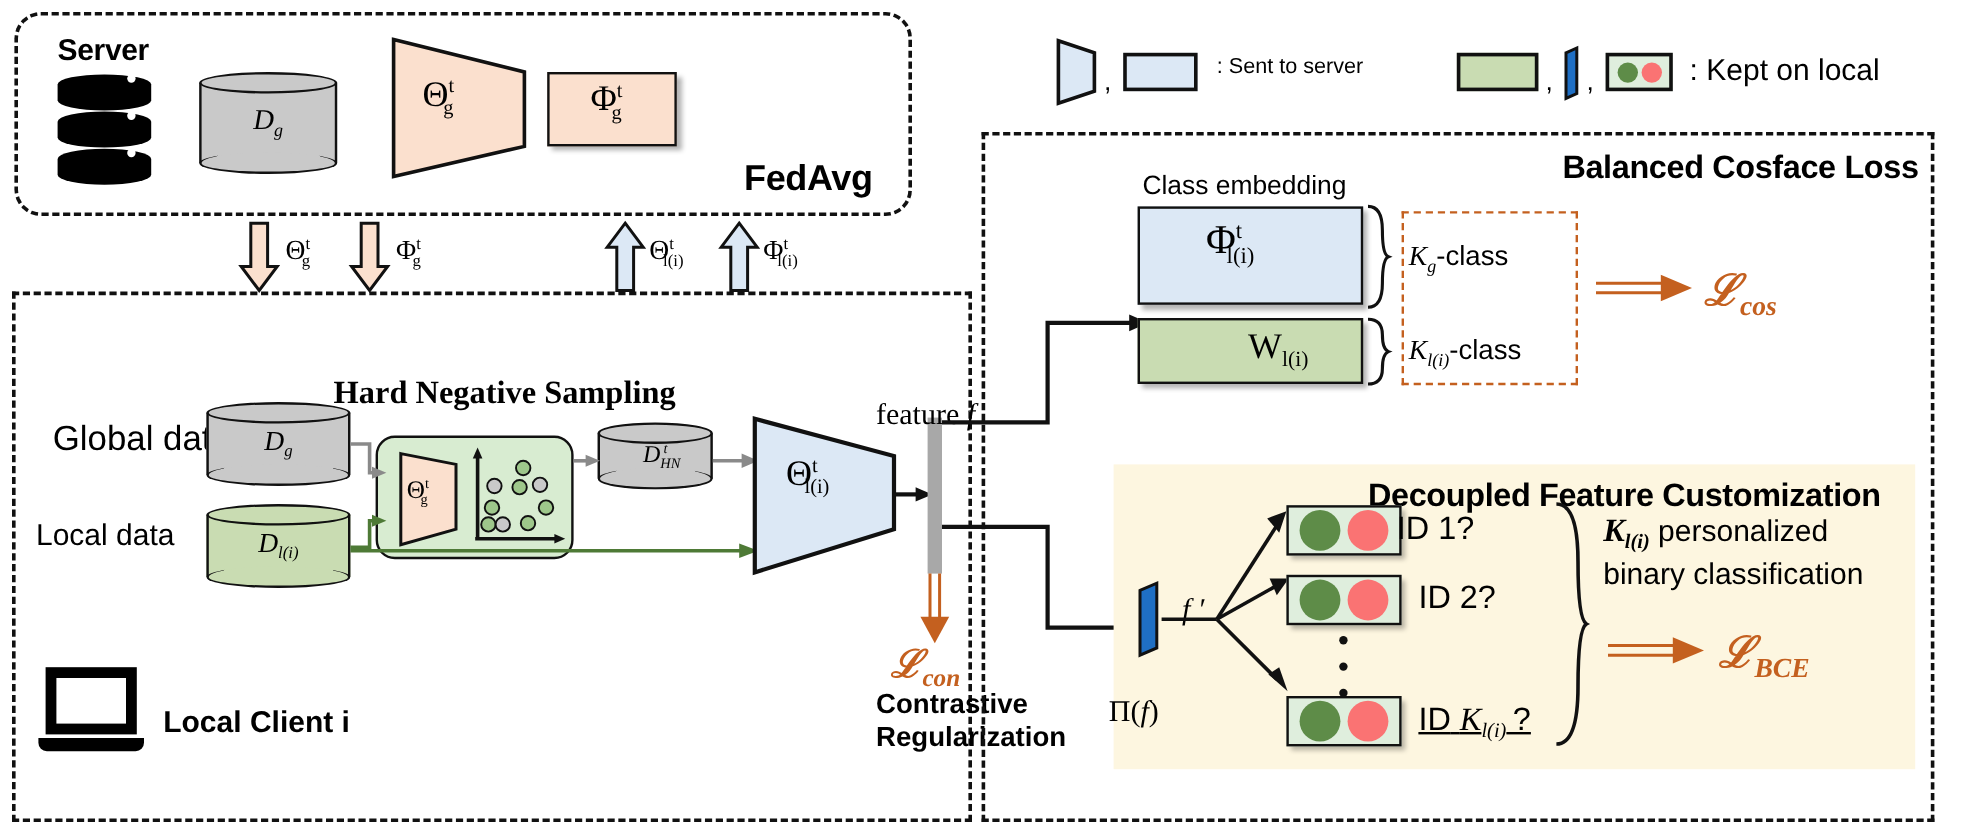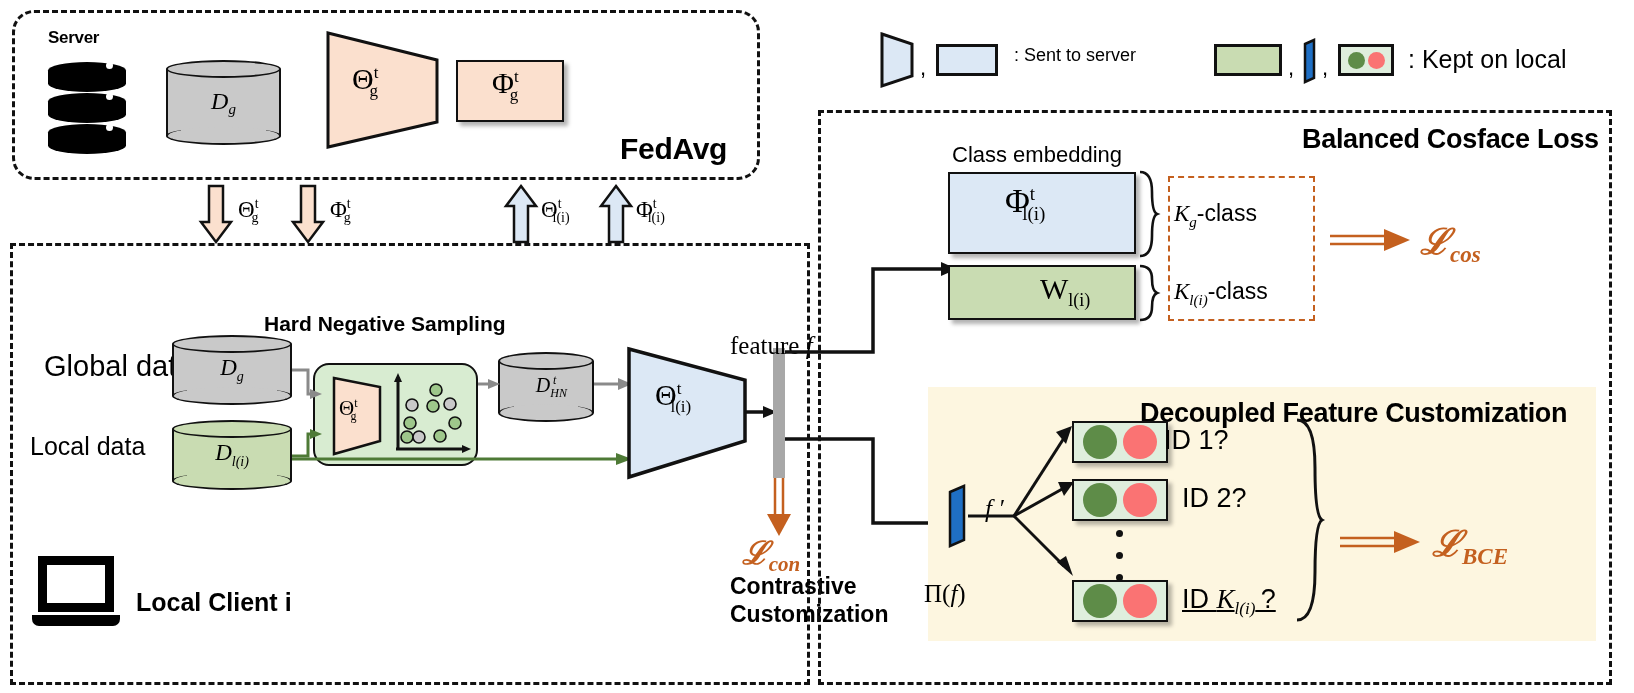--- a/index.html
+++ b/index.html
@@ -55,21 +55,21 @@
   .idbox i.r{background:#fa7373;}
 
   .dotcol{position:absolute;}
   .dotcol span{display:block;width:7px;height:7px;background:#111;border-radius:50%;margin-bottom:15px;}
 </style>
 </head>
 <body>
 
 <div class="panel" id="server-panel"></div>
 
-<div class="panel-title abs" style="left:48px;top:28px;font-size:17px;">Server</div>
+<div class="panel-title abs" style="left:48px;top:28px;font-size:25px;">Server</div>
 <div class="panel-title abs" style="left:620px;top:132px;font-size:30px;">FedAvg</div>
 
 <div class="abs dbstack" style="left:48px;top:62px;width:78px;height:92px;">
   <div style="top:0px;"></div>
     <div style="top:31px;"></div>
     <div style="top:62px;"></div>
   <div style="top:0;left:58px;width:7px;height:7px;background:#fff;border-radius:50%;"></div>
   <div style="top:31px;left:58px;width:7px;height:7px;background:#fff;border-radius:50%;"></div>
   <div style="top:62px;left:58px;width:7px;height:7px;background:#fff;border-radius:50%;"></div>
 </div>
@@ -150,21 +150,21 @@
   <div class="txt serif ital" style="font-size:23px;">D<sub style="font-size:14px;">g</sub></div>
 </div>
 
 <div class="cyl" style="left:172px;top:420px;width:120px;height:70px;">
   <div class="body green"></div>
     <div class="bot green"></div>
     <div class="top green"></div>
   <div class="txt serif ital" style="font-size:23px;">D<sub style="font-size:14px;">l(i)</sub></div>
 </div>
 
-<div class="abs bold" style="left:264px;top:312px;font-size:21px;">Hard Negative Sampling</div>
+<div class="abs bold" style="left:278px;top:312px;font-size:27px;font-family:Liberation Serif, serif;">Hard Negative Sampling</div>
 
 <div class="abs" style="left:313px;top:363px;width:165px;height:103px;background:#d8ecd1;border:2.5px solid #111;border-radius:16px;box-sizing:border-box;"></div>
 
 <svg style="left:330px;top:375px;" width="54" height="82">
   <polygon points="4,3 50,12 50,66 4,79" fill="#fbe0ce" stroke="#111" stroke-width="2.5"></polygon>
 </svg>
 <div class="abs serif" style="left:339px;top:396px;font-size:21px;">
   Θ<sup style="font-size:12px;">t</sup><sub style="font-size:12px;margin-left:-7px;">g</sub>
 </div>
 
@@ -177,21 +177,21 @@
   <circle cx="44" cy="17" r="6" fill="#9ec78b" stroke="#111" stroke-width="1.6"></circle>
   <circle cx="41" cy="33" r="6" fill="#9ec78b" stroke="#111" stroke-width="1.6"></circle>
   <circle cx="58" cy="31" r="6" fill="#c9c9c9" stroke="#111" stroke-width="1.6"></circle>
   <circle cx="18" cy="50" r="6" fill="#9ec78b" stroke="#111" stroke-width="1.6"></circle>
   <circle cx="15" cy="64" r="6" fill="#9ec78b" stroke="#111" stroke-width="1.6"></circle>
   <circle cx="27" cy="64" r="6" fill="#c9c9c9" stroke="#111" stroke-width="1.6"></circle>
   <circle cx="63" cy="50" r="6" fill="#9ec78b" stroke="#111" stroke-width="1.6"></circle>
   <circle cx="48" cy="63" r="6" fill="#9ec78b" stroke="#111" stroke-width="1.6"></circle>
 </svg>
 
-<div class="cyl" style="left:498px;top:352px;width:96px;height:70px;">
+<div class="cyl" style="left:498px;top:352px;width:96px;height:56px;">
   <div class="body grey"></div>
     <div class="bot grey"></div>
     <div class="top grey"></div>
   <div class="txt serif ital" style="font-size:20px;">D<sub style="font-size:12px;">HN</sub><sup style="font-size:12px;margin-left:-14px;">t</sup></div>
 </div>
 
 <svg style="left:292px;top:360px;" width="30" height="50">
   <path d="M0,10 L16,10 L16,34 L20,34" stroke="#8a8a8a" stroke-width="3" fill="none"></path>
   <polygon points="30,34 18,29 18,39" fill="#8a8a8a"></polygon>
 </svg>
@@ -235,21 +235,21 @@
 
 <svg style="left:766px;top:478px;" width="26" height="62">
   <path d="M9,0 L9,40 M17,0 L17,40" stroke="#c4601f" stroke-width="2.5" fill="none"></path>
   <polygon points="13,58 1,36 25,36" fill="#c4601f"></polygon>
 </svg>
 <div class="loss" style="left:742px;top:530px;font-size:32px;">
   ℒ<sub style="font-size:21px;">con</sub>
 </div>
 <div class="abs bold" style="left:730px;top:572px;font-size:23px;text-align:left;width:160px;line-height:1.22;">
   <div>Contrastive</div>
-  <div>Customization</div>
+  <div>Regularization</div>
 </div>
 
 <div class="abs laptop" style="left:32px;top:556px;width:88px;height:70px;">
   <div class="scr"></div>
     <div class="base"></div>
 </div>
 <div class="abs bold" style="left:136px;top:588px;font-size:25px;">Local Client i</div>
 
 <svg style="left:785px;top:265px;" width="175" height="95">
   <path d="M0,87 L88,87 L88,4 L158,4" stroke="#111" stroke-width="3.5" fill="none"></path>
@@ -351,20 +351,25 @@
 <div class="abs" style="left:1182px;top:584px;font-size:27px;text-decoration:underline;">
   <span>ID</span>
   <span class="serif ital" style="font-size:27px;">K</span><sub class="serif ital" style="font-size:17px;">l(i)</sub><span> ?</span>
 </div>
 
 <svg style="left:1295px;top:418px;" width="28" height="208">
   <path d="M2,2 Q20,2 20,50 Q20,98 27,102 Q20,106 20,154 Q20,202 2,202" stroke="#111" stroke-width="3" fill="none"></path>
 </svg>
 
 <div class="abs" style="left:1336px;top:425px;font-size:25px;line-height:1.32;">
+  <div>
+    <span class="serif ital bold" style="font-size:27px;">K</span><sub class="serif ital bold" style="font-size:17px;">l(i)</sub>
+    <span>personalized</span>
+  </div>
+  <div>binary classification</div>
 </div>
 
 <svg style="left:1340px;top:530px;" width="86" height="26">
   <path d="M0,8 L58,8 M0,16 L58,16" stroke="#c4601f" stroke-width="2.5" fill="none"></path>
   <polygon points="80,12 54,1 54,23" fill="#c4601f"></polygon>
 </svg>
 <div class="loss" style="left:1432px;top:518px;font-size:36px;">
   ℒ<sub style="font-size:23px;">BCE</sub>
 </div>
 

